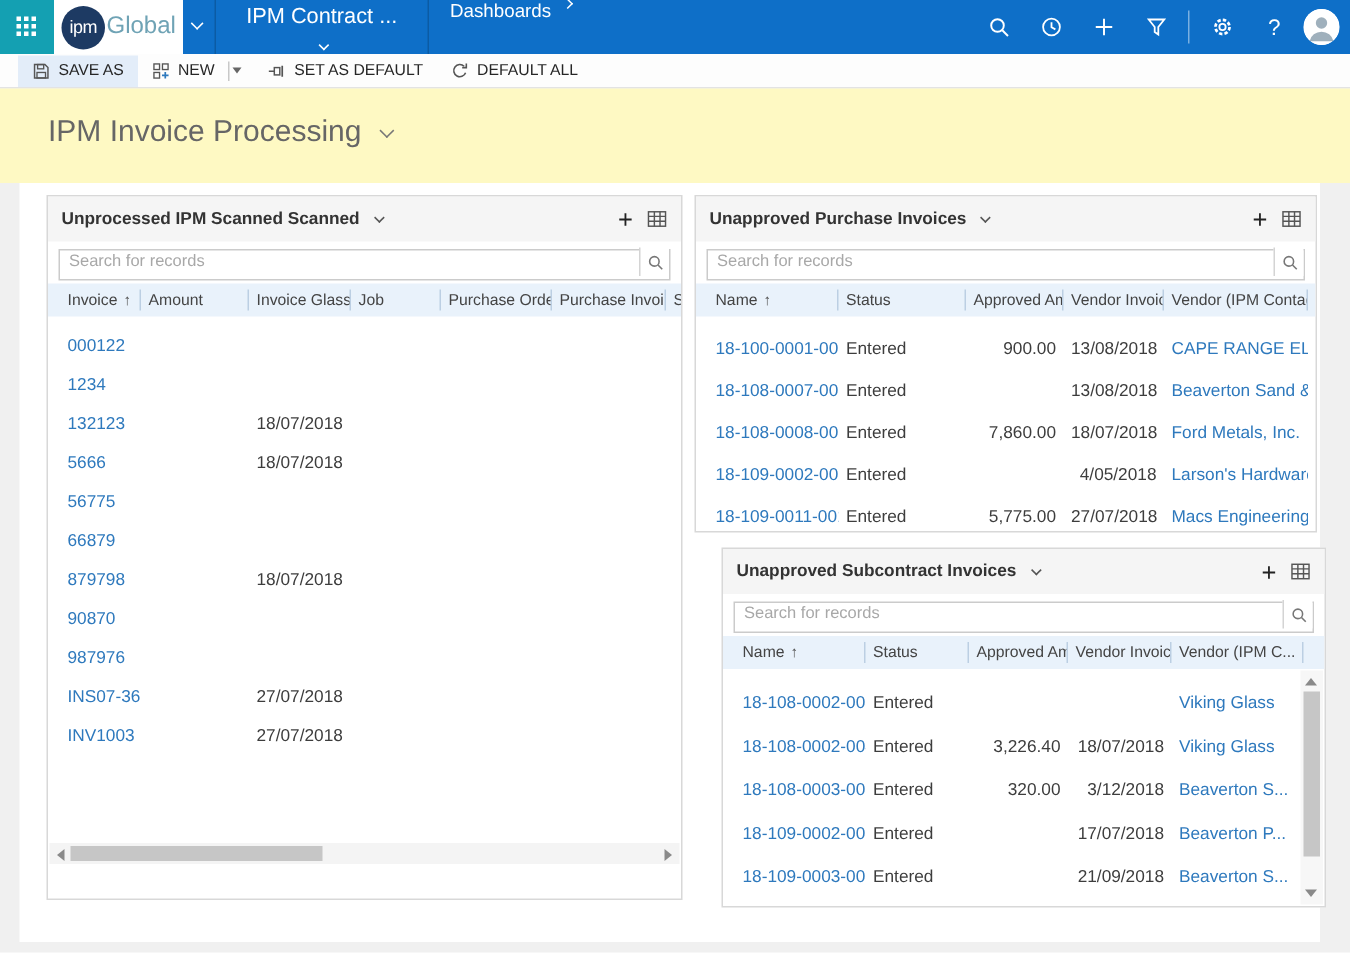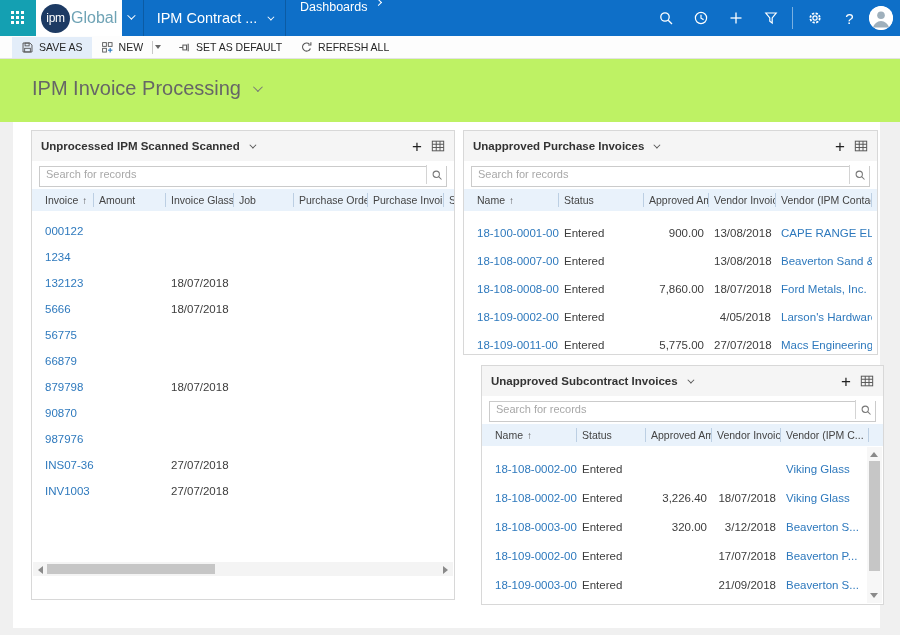--- a/index.html
+++ b/index.html
@@ -11,39 +11,39 @@
   .topnav { position:absolute; left:0; top:0; width:900px; height:36px; background:#0e6fc8; color:#fff; }
   .waffle { position:absolute; left:0; top:0; width:36px; height:36px; background:#14a0b2; display:flex; align-items:center; justify-content:center; cursor:pointer; }
   .waffle-grid { width:14px; height:14px; display:grid; grid-template-columns:repeat(3,3px); grid-template-rows:repeat(3,3px); gap:2px; }
   .waffle-grid i { background:#fff; display:block; }
   .logo-box { position:absolute; left:36px; top:0; width:86px; height:36px; background:#fff; display:flex; align-items:center; padding-left:5px; cursor:pointer; }
   .logo-circle { width:29px; height:29px; border-radius:50%; background:#1d3a63; color:#fff; font-size:12px; font-weight:normal; display:flex; align-items:center; justify-content:center; letter-spacing:-.3px; }
   .logo-suffix { color:#6fa3b5; font-size:16px; font-weight:300; margin-left:1px; }
   .chev { display:inline-block; width:6px; height:6px; border-right:1.5px solid currentColor; border-bottom:1.5px solid currentColor; transform:rotate(45deg) translateY(-2px); }
   .chev-right { transform:rotate(-45deg); }
   .logo-chev { position:absolute; left:127px; top:14px; color:#fff; }
-  .nav-app { position:absolute; left:143px; top:0; height:36px; width:143px; display:flex; align-items:center; justify-content:center; gap:10px; font-size:14.5px; border-left:1px solid rgba(0,0,0,.18); border-right:1px solid rgba(0,0,0,.18); cursor:pointer; }
+  .nav-app { position:absolute; left:143px; top:0; height:36px; width:143px; display:flex; align-items:center; justify-content:center; gap:10px; font-size:14.5px; border-left:1px solid rgba(0,0,0,.18); border-right:1px solid rgba(0,0,0,.18); cursor:pointer;flex-direction:column; }
   .nav-area { position:absolute; left:300px; top:0; height:36px; display:flex; align-items:flex-start; gap:9px; font-size:12.5px; cursor:pointer; }
   .nav-icons { position:absolute; right:0; top:0; height:36px; display:flex; align-items:center; }
   .nico { width:35px; height:36px; display:flex; align-items:center; justify-content:center; cursor:pointer; color:#fff; }
   .nico svg { width:16px; height:16px; }
   .ndiv { width:1px; height:22px; background:rgba(255,255,255,.45); margin:0 4px; }
   .qmark { font-size:15px; font-weight:400; }
   .avatar { width:24px; height:24px; border-radius:50%; overflow:hidden; background:#fff; margin:0 7px 0 2px; cursor:pointer; }
 
   
   .cmdbar { position:absolute; left:0; top:36px; width:900px; height:23px; background:#fdfdfd; border-bottom:1px solid #e3e3e3; display:flex; align-items:center; font-size:10.5px; color:#262626; }
   .cmd { display:flex; align-items:center; gap:5px; padding:0 9px; height:21px; cursor:pointer; white-space:nowrap;justify-content:center; }
   .cmd svg { width:13px; height:13px; }
   .cmd-hl { background:#e3edf9; margin-left:12px; }
   .cmd-div { width:1px; height:13px; background:#c8c8c8; }
   .caret { width:0; height:0; border-left:3.5px solid transparent; border-right:3.5px solid transparent; border-top:4px solid #666; margin:0 8px 0 2px; cursor:pointer; }
 
   
-  .titleband { position:absolute; left:0; top:59px; width:900px; height:63px; background:#bef264; }
+  .titleband { position:absolute; left:0; top:59px; width:900px; height:63px; background:#fef9c3; }
   .page-title { position:absolute; left:32px; top:18px; font-size:20px; font-weight:300; color:#666; display:flex; align-items:center; gap:12px; }
   .page-title .chev { color:#777; width:7px; height:7px; }
 
   
   .content { position:absolute; left:13px; top:122px; width:867px; height:506px; background:#fff; }
 
   .panel { position:absolute; background:#fff; border:1px solid #d8d8d8; overflow:hidden; }
   .p-scanned { left:18px; top:8px; width:424px; height:470px; }
   .p-purchase { left:450px; top:8px; width:415px; height:225px; }
   .p-sub { left:468px; top:243px; width:403px; height:240px; }
@@ -198,21 +198,21 @@
           <rect x="6" y="5" width="4.5" height="6" fill="none" stroke="#555" stroke-width="1.2"></rect>
           <line x1="12.5" y1="3.5" x2="12.5" y2="12.5" stroke="#555" stroke-width="1.4"></line>
         </svg>
       <span>SET AS DEFAULT</span>
     </div>
     <div class="cmd">
       <svg viewBox="0 0 16 16">
           <path d="M12.8 9.2 a5 5 0 1 1 -1.2 -5.3" fill="none" stroke="#555" stroke-width="1.3"></path>
           <polyline points="13.4,1.6 13.4,5 10,5" fill="none" stroke="#555" stroke-width="1.3"></polyline>
         </svg>
-      <span>REFRESH ALL</span>
+      <span>DEFAULT ALL</span>
     </div>
   </div>
 
   <div class="titleband">
     <div class="page-title">
       <span>IPM Invoice Processing</span>
       <span class="chev"></span>
     </div>
   </div>
 

